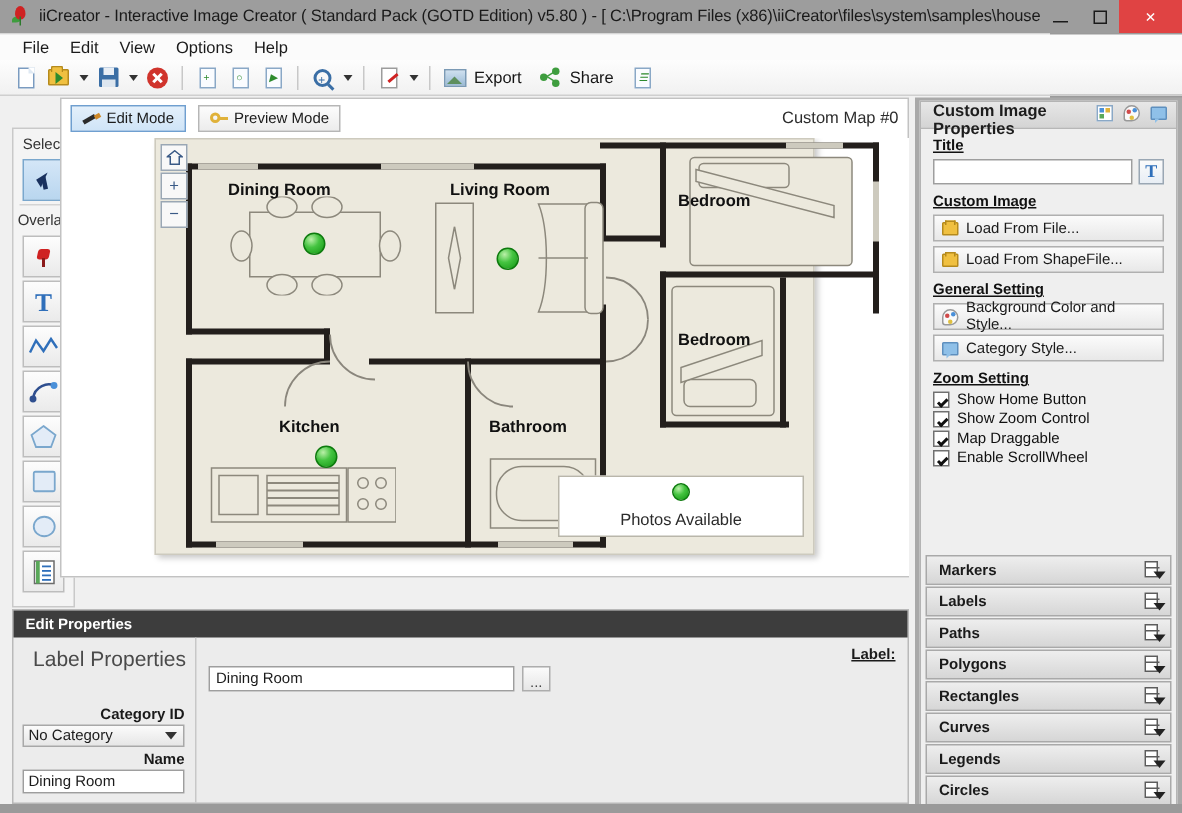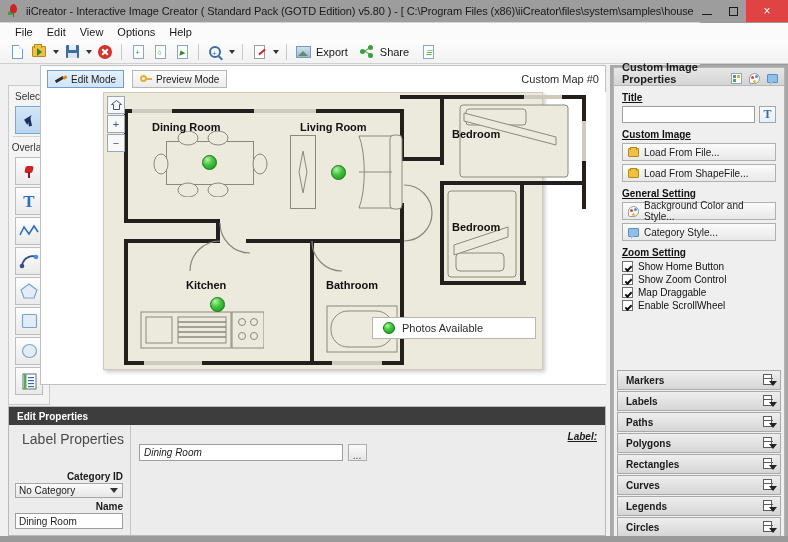--- a/index.html
+++ b/index.html
@@ -166,35 +166,35 @@
   .ep-left { width:122px; border-right:1px solid #c7c7c7; padding:6px 6px 4px; position:relative; }
   .ep-title { font-size:14px; color:#4a4a4a; }
   .ep-fieldlabel { font-size:10px; font-weight:bold; color:#1a1a1a; margin-bottom:1px; }
   .ep-select { width:108px; height:15px; font-size:10px; border:1px solid #a8a8a8;
                background:linear-gradient(#fbfbfb,#e6e6e6); display:flex; align-items:center;
                padding:0 3px; position:relative; }
   .ep-select .cv { position:absolute; right:4px; top:4px; width:0;height:0;
                    border-left:4px solid transparent;border-right:4px solid transparent;border-top:5px solid #333; }
   .ep-input { width:108px; height:16px; border:1px solid #9e9e9e; background:#fff;
               font-size:10px; padding:0 3px; display:flex; align-items:center; }
-  .ep-right { flex:1 1 auto; padding:6px 8px;font-style:italic; }
+  .ep-right { flex:1 1 auto; padding:6px 8px; }
   .lbl-underline { font-size:10px; font-weight:bold; text-decoration:underline; margin-bottom:2px; }
   .lbl-row { display:flex; align-items:center; gap:5px; }
   .lbl-input { width:204px; height:17px; border:1px solid #9e9e9e; background:#fff;
                font-size:10px; padding:0 4px; display:flex; align-items:center; }
   .dots-btn { width:19px; height:17px; border:1px solid #adadad;
               background:linear-gradient(#fbfbfb,#e6e6e6); font-size:10px; color:#444;
               display:flex; align-items:flex-end; justify-content:center; line-height:9px; }
 
   
   .dock { position:absolute; left:610px; top:42px; width:178px; height:478px; background:#a9a9a9; }
   .dock-inner { position:absolute; left:3px; top:2px; width:172px; height:474px; background:#efefef;
                 border:1px solid #b4b4b4; }
   .dock-head { height:18px; background:linear-gradient(#e7e7e7,#d4d4d4); border-bottom:1px solid #b7b7b7;
-               display:flex; align-items:flex-end; padding:0 4px 0 8px; }
+               display:flex; align-items:flex-start; padding:0 4px 0 8px; }
   .dock-head .t { font-size:11px; font-weight:bold; color:#1d1d1d; }
   .dock-head .icons { margin-left:auto; display:flex; gap:3px; }
   .hicon { width:15px; height:14px; display:flex; align-items:center; justify-content:center; }
 
   .dock-body { padding:6px 8px; }
   .sect-title { font-size:10px; font-weight:bold; text-decoration:underline; margin:6px 0 3px; color:#111; }
   .sect-title:first-child { margin-top:0; }
   .title-row { display:flex; gap:4px; align-items:center; }
   .title-input { flex:1 1 auto; height:17px; border:1px solid #9e9e9e; background:#fff; }
   .title-btn { width:17px; height:17px; border:1px solid #9aa7b4; background:linear-gradient(#fbfbfb,#e8eef5);
@@ -552,21 +552,21 @@
             <div class="roomlabel" style="left:196px;top:28px;">Living Room</div>
             <div class="roomlabel" style="left:348px;top:35px;">Bedroom</div>
             <div class="roomlabel" style="left:348px;top:128px;">Bedroom</div>
             <div class="roomlabel" style="left:82px;top:186px;">Kitchen</div>
             <div class="roomlabel" style="left:222px;top:186px;">Bathroom</div>
 
             <div class="marker" style="left:98px;top:62px;"></div>
             <div class="marker" style="left:227px;top:72px;"></div>
             <div class="marker" style="left:106px;top:204px;"></div>
 
-            <div class="legendbox" style="left:268px;top:224px;width:164px;">
+            <div class="legendbox" style="left:268px;top:224px;width:164px;flex-direction:column;">
               <span class="marker"></span>
               <span>Photos Available</span>
             </div>
 
           </div>
         </div>
       </div>
 
       <div class="editpanel">
         <div class="ep-head">Edit Properties</div>

